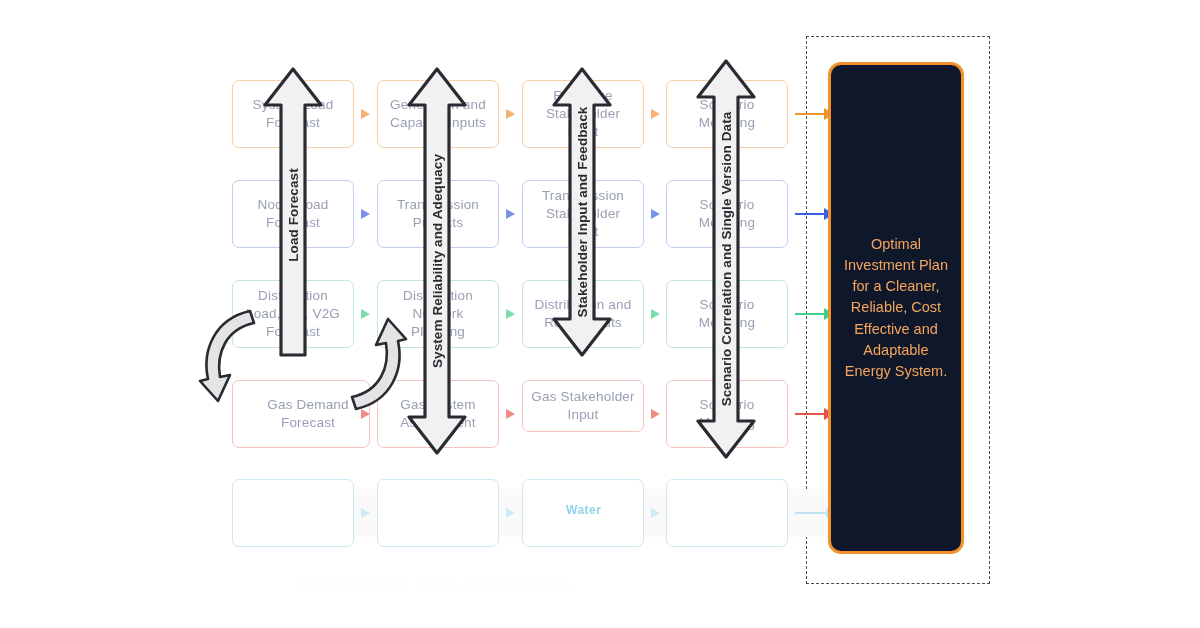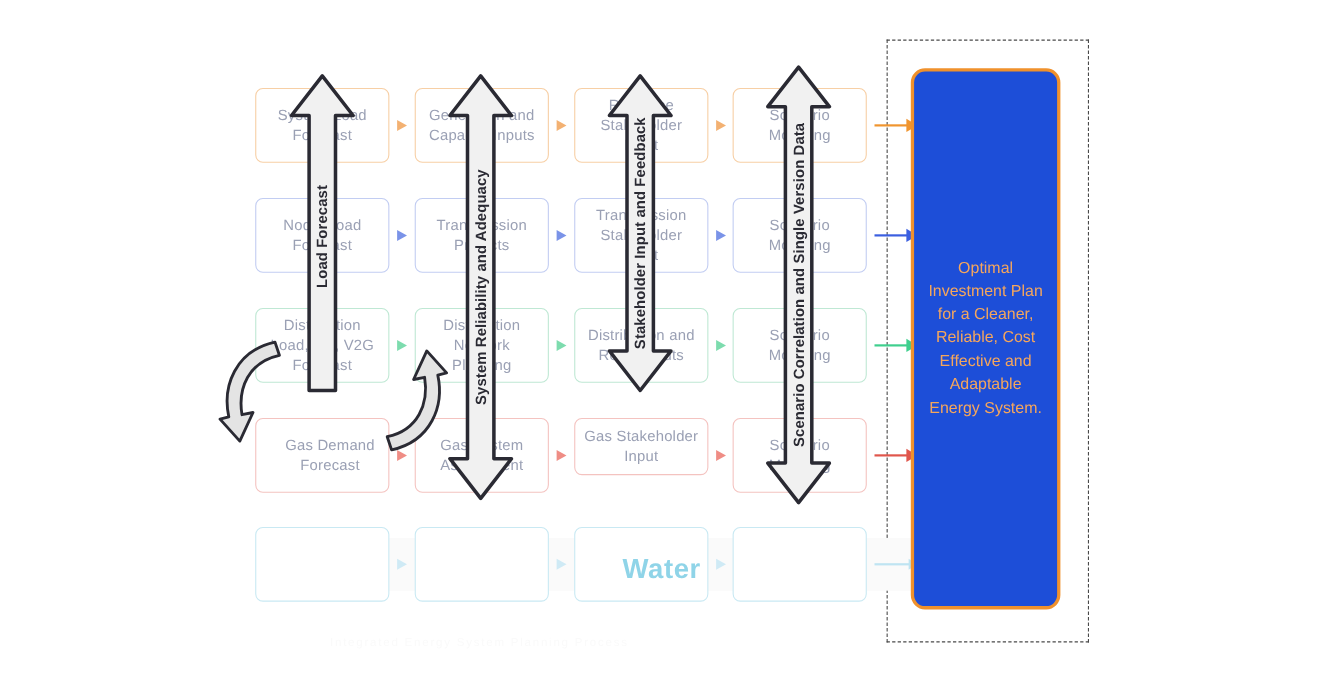--- a/index.html
+++ b/index.html
@@ -75,21 +75,21 @@
     position: absolute;
     border: 1.7px dashed #4a4a4a;
     background: transparent;
   }
 
   
   .final-box {
     position: absolute;
     border: 3.2px solid #f0912c;
     border-radius: 13px;
-    background: #1d4ed8;
+    background: #0f172a;
     display: flex;
     align-items: center;
     justify-content: center;
     text-align: center;
     color: #f5a65c;
     font-size: 14.5px;
     line-height: 1.45;
     padding: 10px;
   }
 
@@ -103,21 +103,21 @@
     width: 0; height: 0;
     border-top: 33px solid transparent;
     border-bottom: 33px solid transparent;
   }
   .water-head.left  { border-right: 38px solid #f4f4f4; }
   .water-head.right { border-left: 38px solid #e8e8e8; }
   .water-label {
     position: absolute;
     color: #8fd4e8;
     font-weight: bold;
-    font-size: 25px;
+    font-size: 12px;
     letter-spacing: .5px;
   }
 
   
   .vbar { position: absolute; }
   .vbar svg { display: block; overflow: visible; }
   .vlabel {
     position: absolute;
     color: #2a2a33;
     font-size: 13.5px;
@@ -196,21 +196,21 @@
   <div class="conn c3" style="left:506px; top:309px;"></div>
   <div class="cell r3" style="left:522px; top:280px; width:122px; height:68px;">
     <span>Distribution and Retail Inputs</span>
   </div>
   <div class="conn c3" style="left:651px; top:309px;"></div>
   <div class="cell r3" style="left:666px; top:280px; width:122px; height:68px;">
     <span>Scenario Modeling</span>
   </div>
   <div class="outarrow o3" style="left:795px; top:313px; width:38px;"></div>
 
-  <div class="cell r4" style="left:232px; top:380px; width:122px; height:68px;padding-left:20px;">
+  <div class="cell r4" style="left:232px; top:380px; width:138px; height:68px;padding-left:20px;">
     <span>Gas Demand Forecast</span>
   </div>
   <div class="conn c4" style="left:361px; top:409px;"></div>
   <div class="cell r4" style="left:377px; top:380px; width:122px; height:68px;">
     <span>Gas System Assessment</span>
   </div>
   <div class="conn c4" style="left:506px; top:409px;"></div>
   <div class="cell r4" style="left:522px; top:380px; width:122px; height:52px;">
     <span>Gas Stakeholder Input</span>
   </div>

